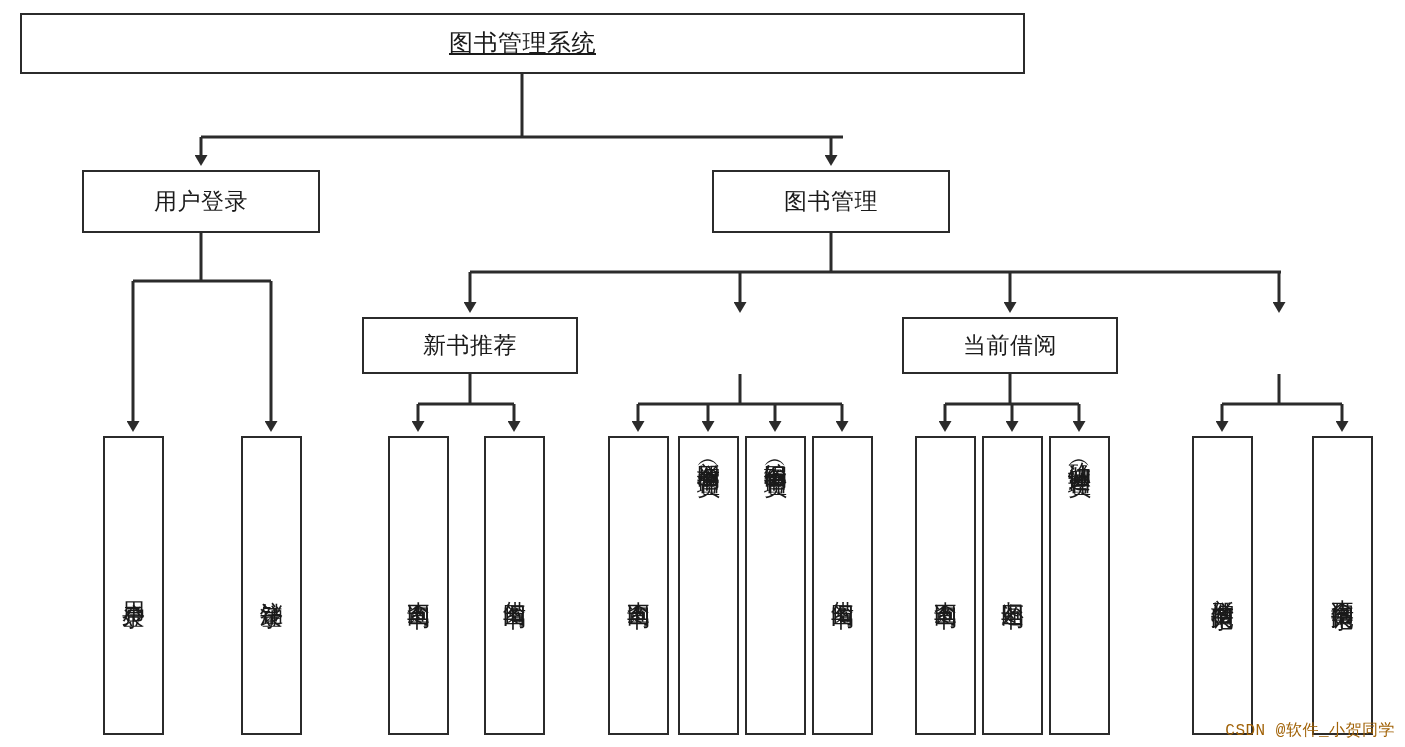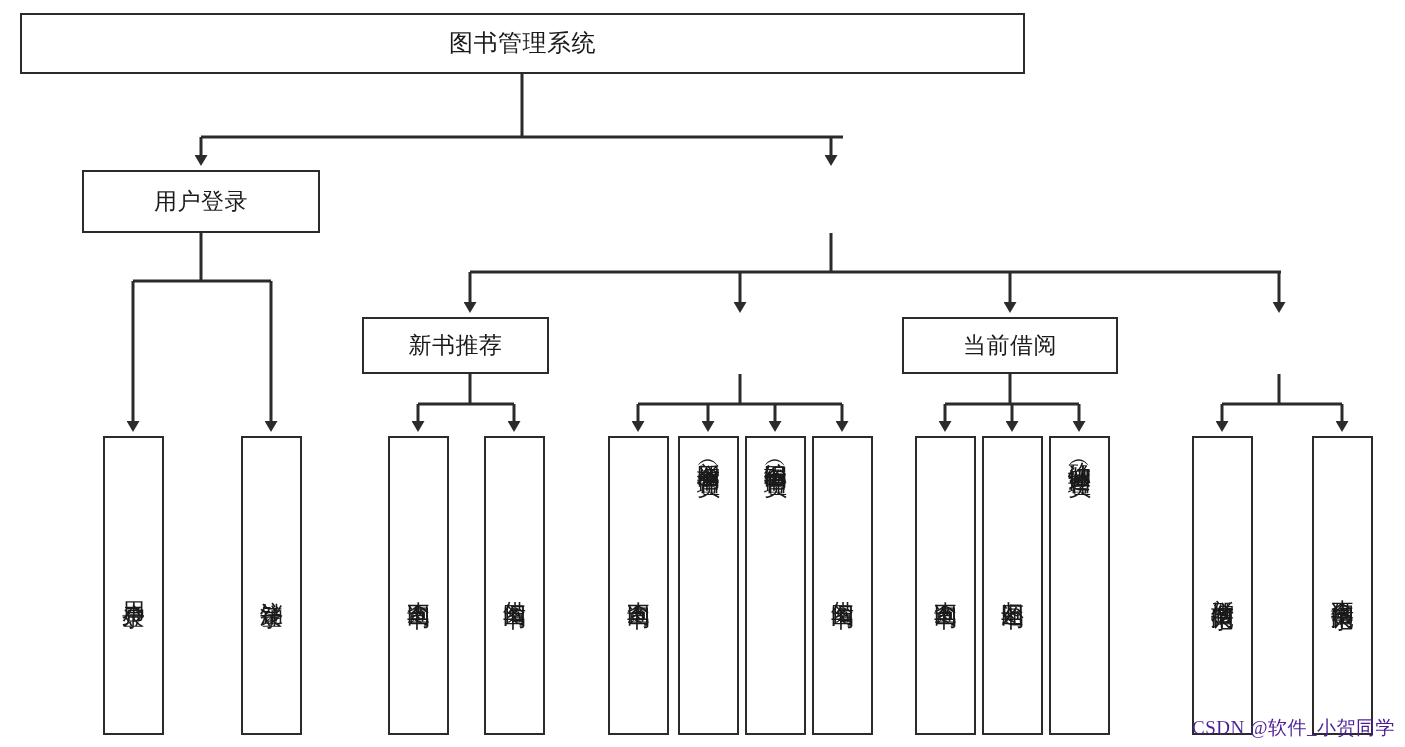--- a/index.html
+++ b/index.html
@@ -42,20 +42,21 @@
     line-height: 1.06;
     letter-spacing: 0.5px;
     white-space: nowrap;
   }
   
   .node.h .lbl {
     font-size: 23px;
   }
   .node.root .lbl {
     font-size: 24px;
+    text-decoration: underline;
   }
   
   .node.v {
     align-items: center;
     justify-content: center;
     padding-top: 2px;
   }
   .node.v.topalign {
     align-items: flex-start;
     padding-top: 6px;
@@ -64,26 +65,26 @@
     writing-mode: vertical-rl;
     text-orientation: upright;
     font-size: 23px;
     letter-spacing: 2px;
     line-height: 1;
   }
   #watermark {
     position: absolute;
     right: 10px;
     bottom: 6px;
-    font-size: 19px;
-    color: #4c1d95;
+    font-size: 16px;
+    color: #a16207;
     letter-spacing: 0.5px;
     white-space: nowrap;
     z-index: 5;
-    font-family: Liberation Serif, serif;
+    font-family: Liberation Mono, monospace;
   }
 </style>
 </head>
 <body>
 
 <div id="canvas">
 
   <svg id="wires" viewBox="0 0 1405 747" xmlns="http://www.w3.org/2000/svg">
     <defs>
       <marker id="ah" markerWidth="11" markerHeight="13" refX="1" refY="6.5" orient="auto" markerUnits="userSpaceOnUse">
@@ -134,22 +135,25 @@
     </g>
   </svg>
 
   <div class="node h root" style="left:20px; top:13px; width:1005px; height:61px;">
     <span class="lbl">图书管理系统</span>
   </div>
 
   <div class="node h" style="left:82px; top:170px; width:238px; height:63px;">
     <span class="lbl">用户登录</span>
   </div>
-
-  <div class="node h" style="left:362px; top:317px; width:187px; height:57px;">
+  <div class="node h" style="left:712px; top:170px; width:238px; height:63px;">
+    <span class="lbl">图书管理</span>
+  </div>
+
+  <div class="node h" style="left:362px; top:317px; width:216px; height:57px;">
     <span class="lbl">新书推荐</span>
   </div>
   <div class="node h" style="left:902px; top:317px; width:216px; height:57px;">
     <span class="lbl">当前借阅</span>
   </div>
 
   <div class="node v" style="left:103px; top:436px; width:61px; height:299px;">
     <span class="lbl">用户登录</span>
   </div>
   <div class="node v" style="left:241px; top:436px; width:61px; height:299px;">

